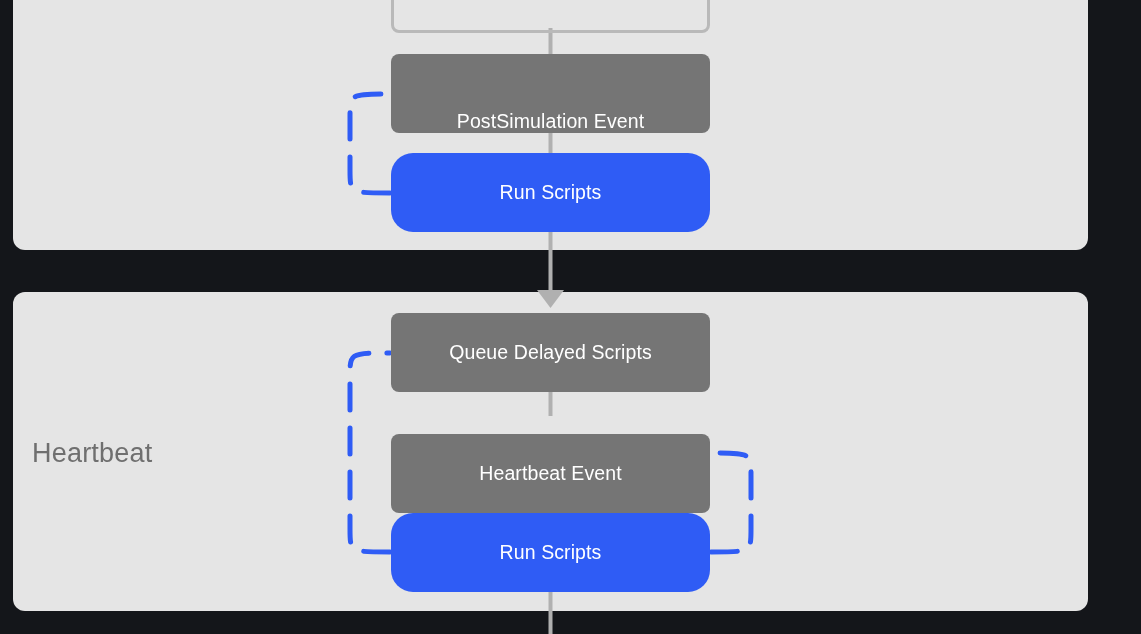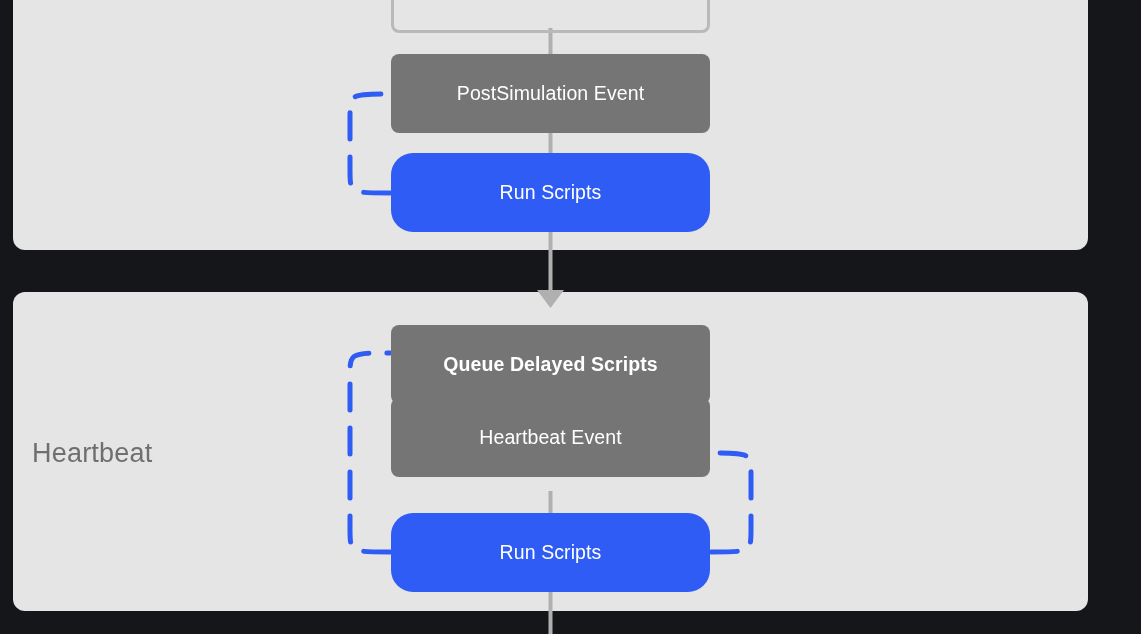--- a/index.html
+++ b/index.html
@@ -80,24 +80,24 @@
     border-radius: 22px;
   }
   .node.outline {
     background: transparent;
     border: 3px solid #b9b9b9;
     color: #6f6f6f;
   }
 
   
   #node-presim        { top: -66px; height: 99px; }
-  #node-postsim-event { top: 54px; }
+  #node-postsim-event { top: 54px; align-items: flex-end; }
   #node-postsim-run   { top: 153px; }
-  #node-queue-delayed { top: 325px; font-weight: bold; }
-  #node-heartbeat-evt { top: 398px; }
+  #node-queue-delayed { top: 313px; }
+  #node-heartbeat-evt { top: 434px; }
   #node-heartbeat-run { top: 513px; }
 
   
   #wires {
     position: absolute;
     left: 0; top: 0;
     width: 1141px;
     height: 634px;
     pointer-events: none;
   }

